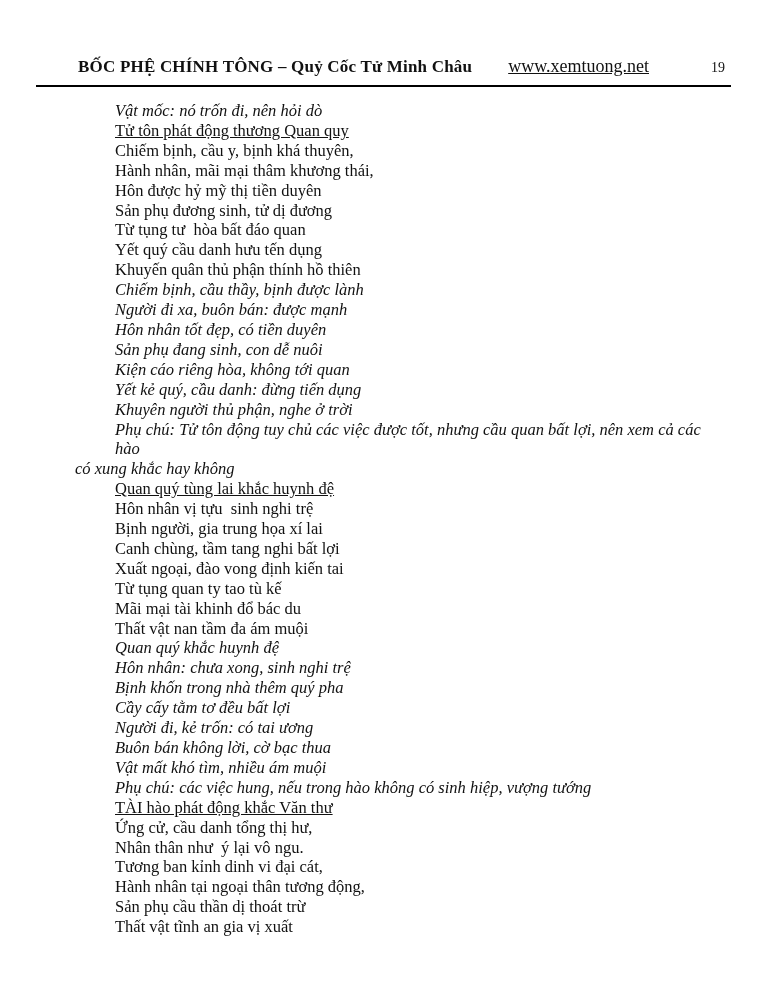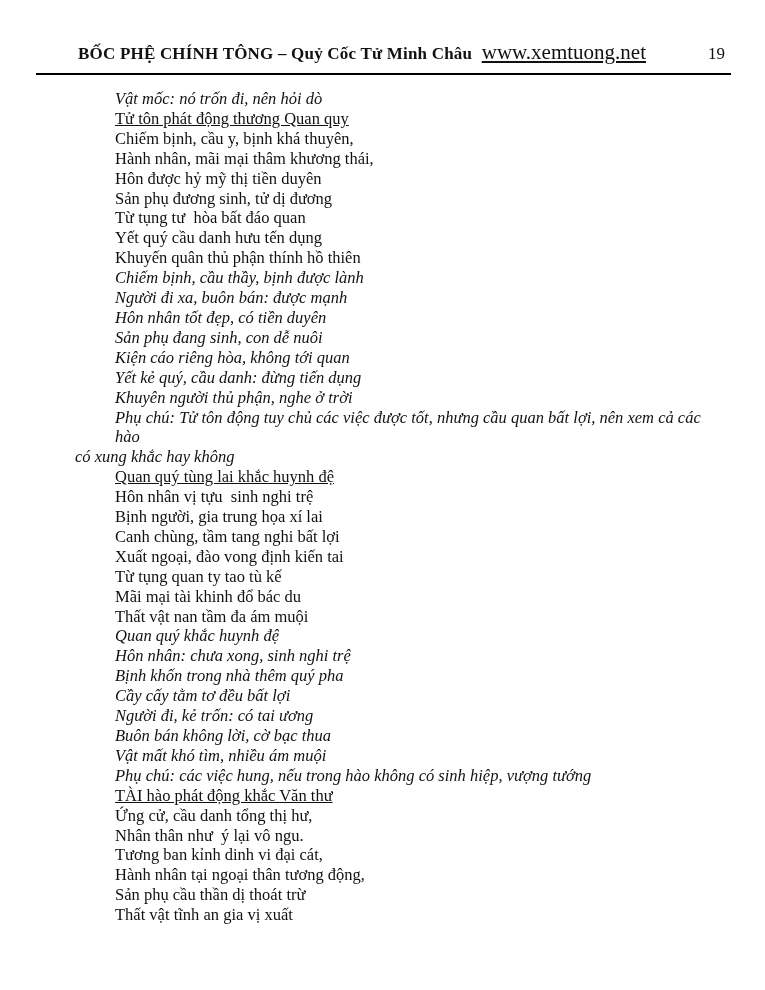--- a/index.html
+++ b/index.html
@@ -14,43 +14,43 @@
   }
   .page {
     width: 765px;
     height: 990px;
     box-sizing: border-box;
   }
   
   .header {
     box-sizing: border-box;
     margin: 0 34px 0 36px;
-    padding-top: 40px;
+    padding-top: 56px;
     padding-bottom: 8px;
     border-bottom: 2px solid #000000;
     display: flex;
     align-items: baseline;
   }
   .header .title {
     font-weight: bold;
     font-size: 17px;
     letter-spacing: 0.2px;
     padding-left: 42px;
     white-space: nowrap;
     flex: 1 1 auto;
   }
   .header .website {
-    font-size: 21px;
+    font-size: 18px;
     text-decoration: underline;
     color: #111111;
     white-space: nowrap;
     margin-right: 62px;
   }
   .header .page-number {
-    font-size: 17px;
+    font-size: 14px;
     white-space: nowrap;
     margin-right: 6px;
   }
   
   .body-text {
     margin: 14px 40px 8px 75px;
     font-size: 16.5px;
     line-height: 19.9px;
   }
   .line {

